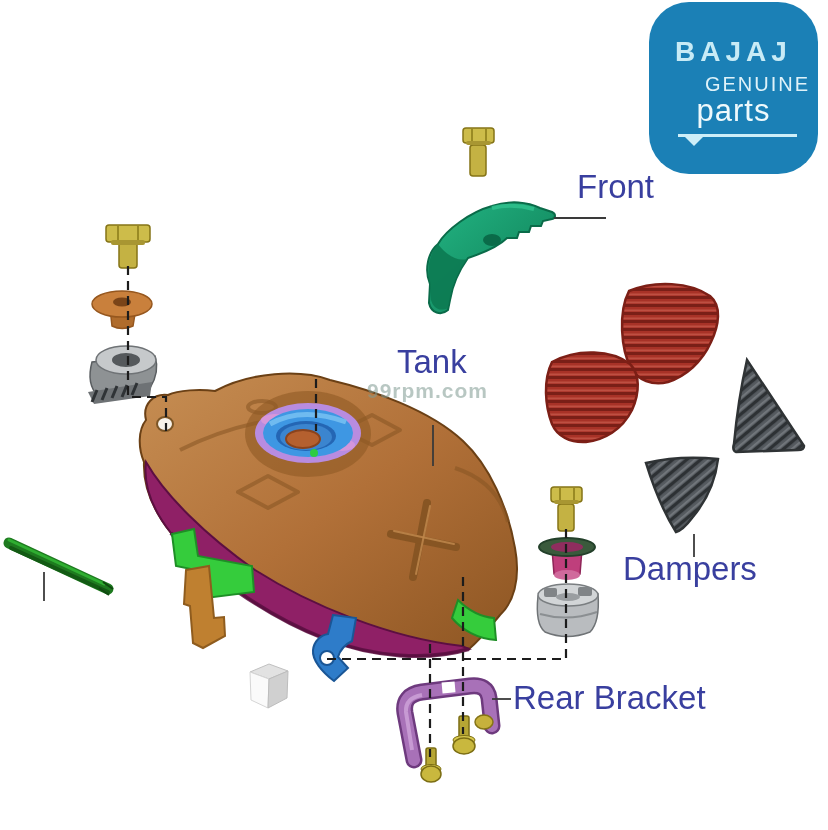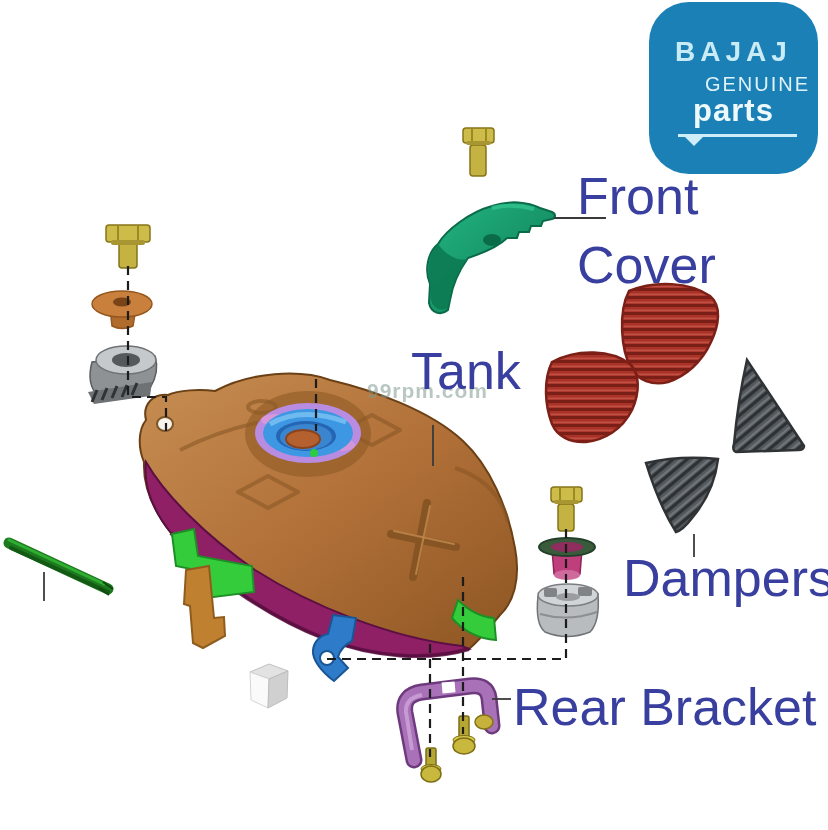--- a/index.html
+++ b/index.html
@@ -1,32 +1,32 @@
 <!DOCTYPE html>
 <html><head>
 <meta charset="utf-8">
 <style>
   html,body{margin:0;padding:0;background:#ffffff;}
   #canvas{position:relative;width:828px;height:830px;background:#ffffff;overflow:hidden;
           font-family:"Liberation Sans",sans-serif;}
   #diagram-svg{position:absolute;left:0;top:0;}
-  .part-label{position:absolute;color:#393f9f;font-size:52px;line-height:1.0;
+  .part-label{position:absolute;color:#393f9f;font-size:33px;line-height:1.0;
               font-family:"Liberation Sans",sans-serif;white-space:nowrap;}
   .label-line2{margin-top:17px;}
   #label-beading{font-size:44px;}
   #watermark{position:absolute;left:367px;top:379px;font-size:21px;font-weight:bold;
              letter-spacing:1px;color:#7f9a92;opacity:.55;z-index:1;}
   .part-label{z-index:2;}
   
   #logo{position:absolute;left:649px;top:2px;width:169px;height:172px;background:#1b80b6;
         border-radius:40px;z-index:3;text-align:center;}
   #logo-brand{margin-top:34px;font-size:28px;font-weight:bold;letter-spacing:5px;
               color:#c8ebf6;font-family:"Liberation Sans",sans-serif;}
   #logo-genuine{margin-top:5px;font-size:20px;letter-spacing:2px;color:#dff2f9;padding-left:48px;}
-  #logo-parts{margin-top:-3px;font-size:31px;font-weight:bold;letter-spacing:1px;color:#eef9fc;}
+  #logo-parts{margin-top:-3px;font-size:31px;font-weight:normal;letter-spacing:1px;color:#eef9fc;}
   #logo-underline{position:relative;width:119px;height:3px;background:#cdeef8;margin:5px 0 0 29px;}
   #logo-notch{position:absolute;left:7px;top:3px;width:0;height:0;
               border-left:9px solid transparent;border-right:9px solid transparent;
               border-top:9px solid #cdeef8;}
 </style>
 </head>
 <body>
 
 <div id="canvas">
 
@@ -237,25 +237,24 @@
       <line x1="694" y1="534" x2="694" y2="557"></line>
       <line x1="44" y1="572" x2="44" y2="601"></line>
       <line x1="492" y1="699" x2="511" y2="699"></line>
     </g>
   </svg>
 
   <div id="watermark">99rpm.com</div>
 
   <div class="part-label" style="left:577px;top:170px;">
     <div>Front</div>
-    <div class="label-line2">Cover</div>
   </div>
 
   <div class="part-label" style="left:394px;top:328px;">
-    <div class="label-line2" style="margin-left:17px;">Tank</div>
+    <div class="label-line2" style="margin-left:3px;">Tank</div>
   </div>
 
   <div class="part-label" style="left:623px;top:552px;">Dampers</div>
 
 
   <div class="part-label" style="left:513px;top:681px;">Rear Bracket</div>
 
   <div id="logo">
     <div id="logo-brand">BAJAJ</div>
     <div id="logo-genuine">GENUINE</div>

